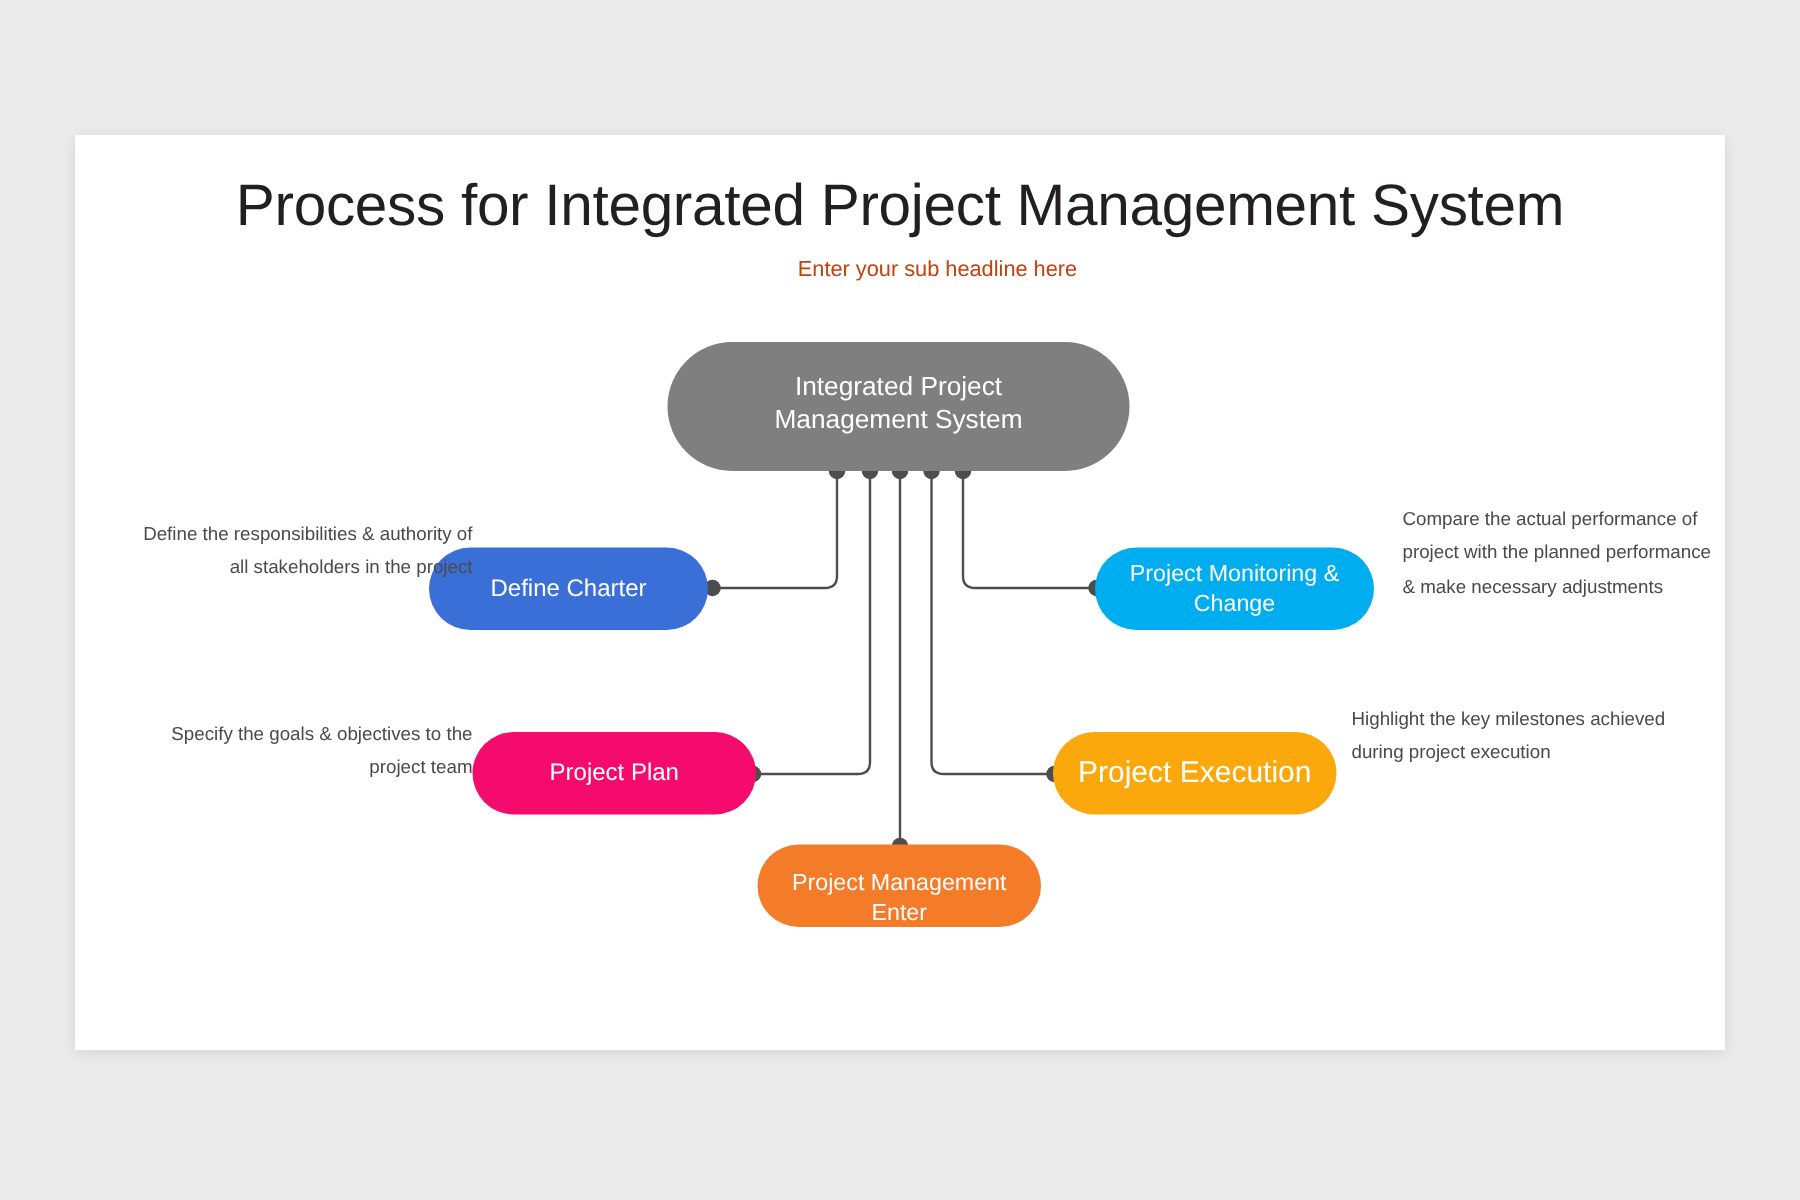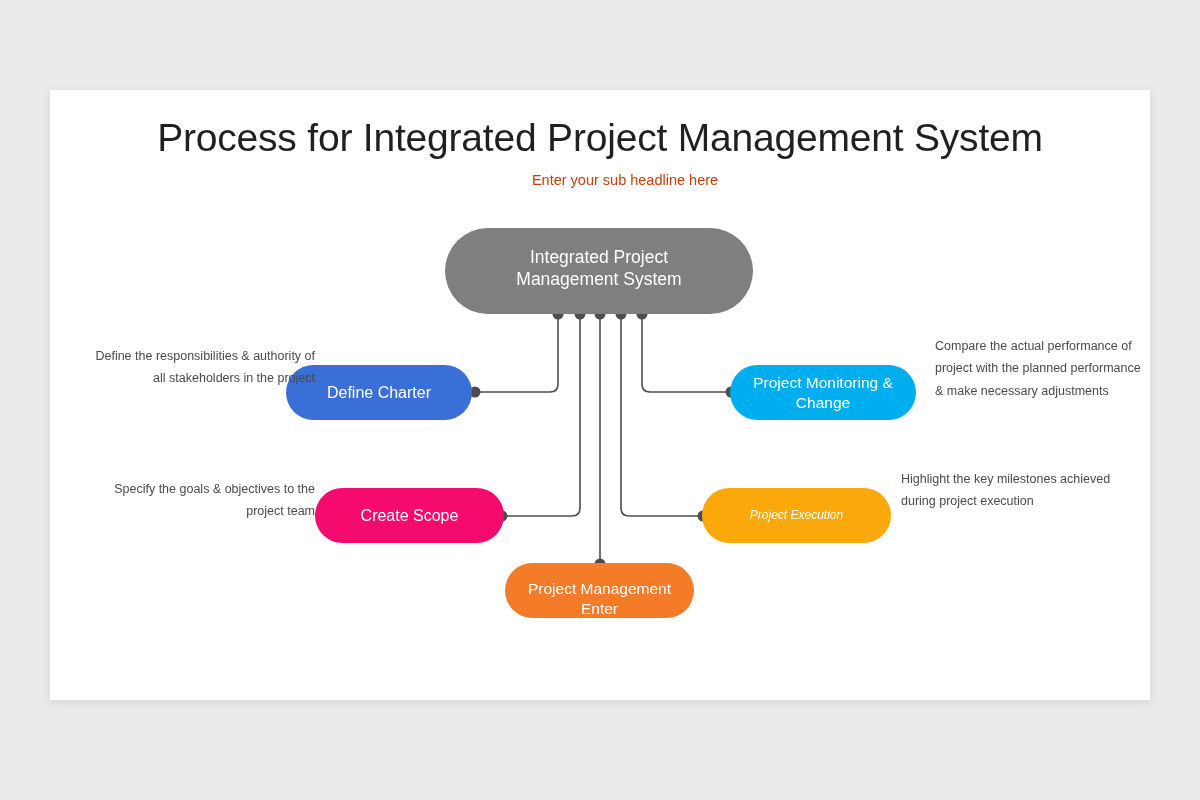--- a/index.html
+++ b/index.html
@@ -117,22 +117,21 @@
     font-size: 16px;
   }
 
   #node-execution {
     left: 652px;
     top: 398px;
     width: 189px;
     height: 55px;
     border-radius: 28px;
     background: #fba80c;
-    font-size: 12px;
-    font-style: italic;
+    font-size: 20px;
   }
 
   #node-plan {
     left: 455px;
     top: 473px;
     width: 189px;
     height: 55px;
     border-radius: 28px;
     background: #f47b28;
     font-size: 15.5px;
@@ -231,21 +230,21 @@
 
     <div class="node" id="node-monitoring" style="background: rgb(0, 173, 239);">
       <div>
         <span>Project Monitoring &amp;</span><br>
         <span>Change</span>
       </div>
     </div>
 
     <div class="node" id="node-scope" style="background: rgb(245, 10, 110);">
       <div>
-        <span>Create Scope</span>
+        <span>Project Plan</span>
       </div>
     </div>
 
     <div class="node" id="node-execution" style="background: rgb(251, 168, 12);">
       <div>
         <span>Project Execution</span>
       </div>
     </div>
 
     <div class="node" id="node-plan" style="background: rgb(244, 123, 40);">

